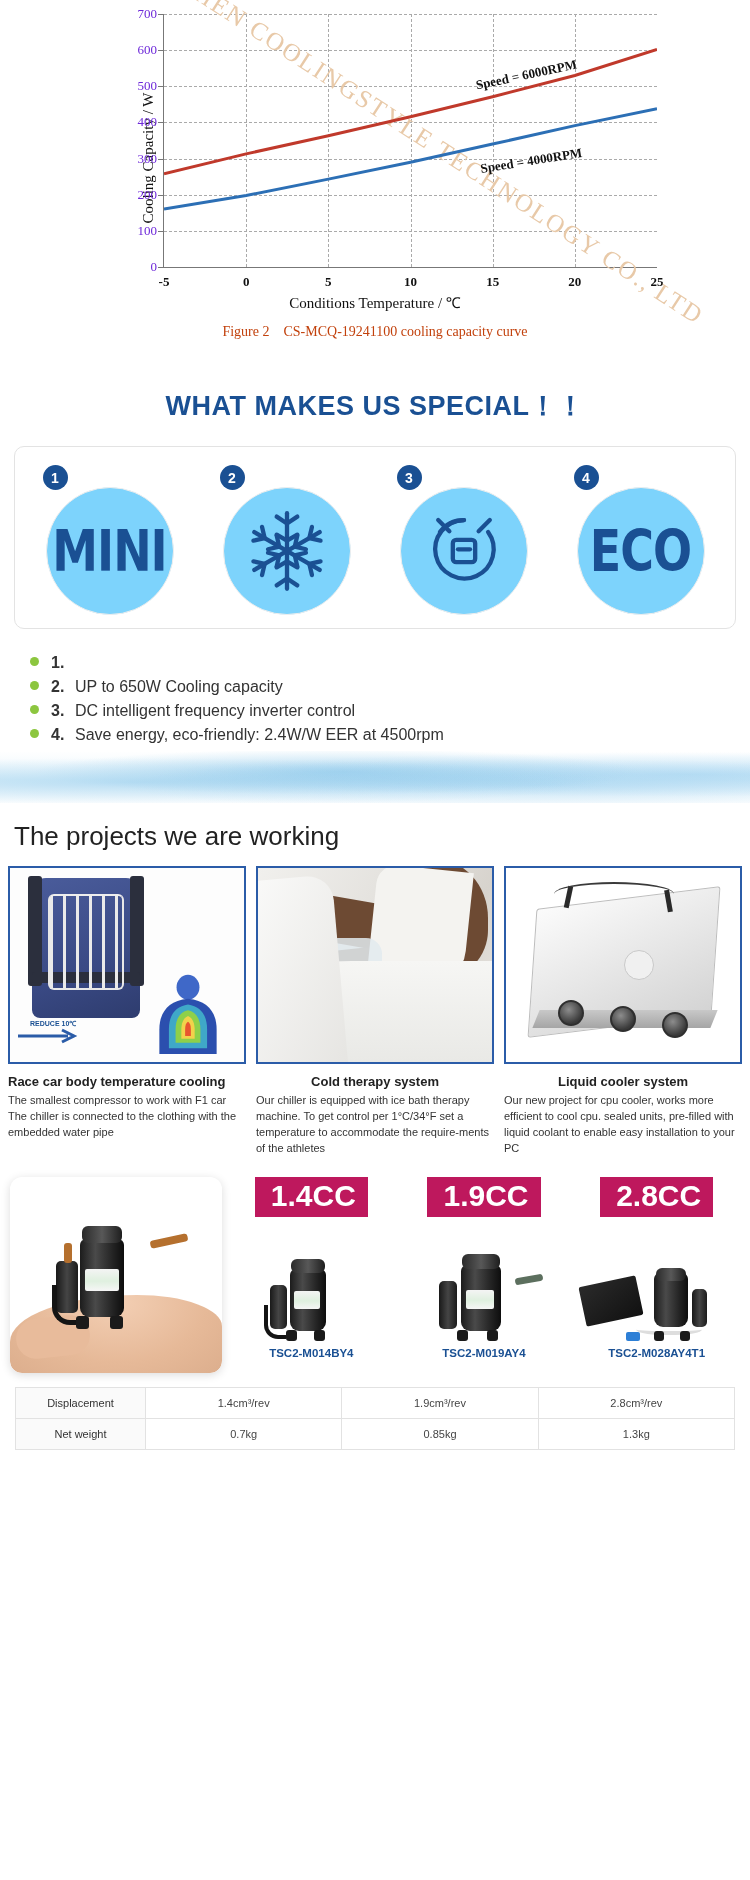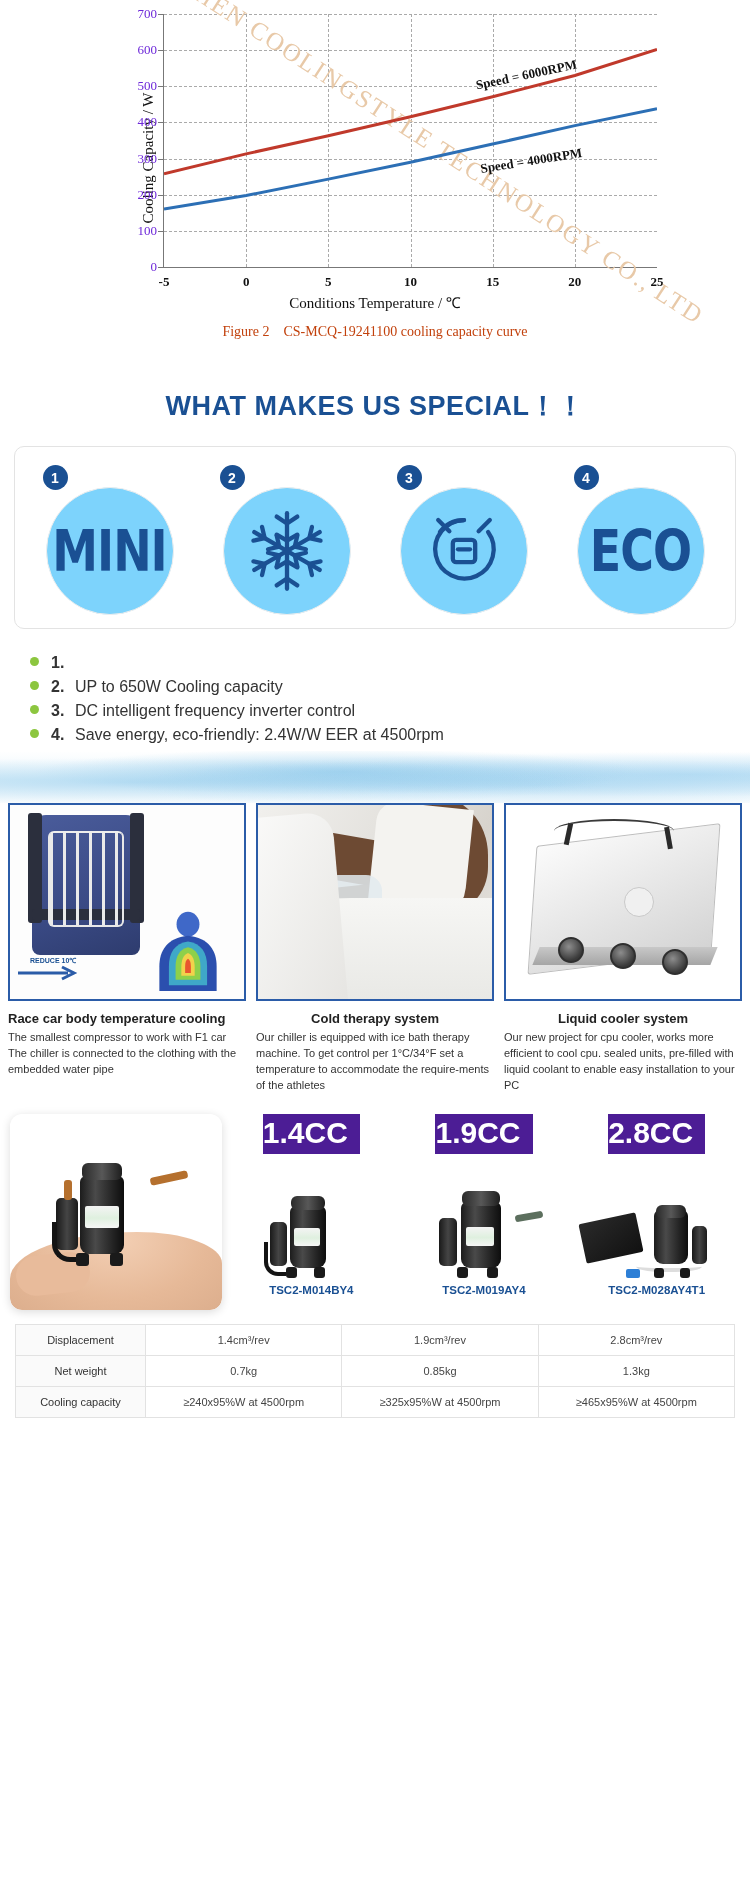--- a/index.html
+++ b/index.html
@@ -294,26 +294,26 @@
     width: 212px; height: 196px;
     border-radius: 12px;
     background:#fff;
     box-shadow: 0 2px 10px rgba(0,0,0,.14);
     position: relative;
     overflow:hidden;
     flex:0 0 auto;
   }
   .model-col { width: 168px; text-align:center; position:relative; }
   .cc-badge {
-    background: #4c1d95;
+    background: #be185d;
     color: #fff;
     font-size: 30px;
     font-weight: bold;
     display:inline-block;
-    padding: 2px 12px 4px 0;
+    padding: 2px 12px 4px 16px;
     line-height: 1.15;
   }
   .model-img { height: 120px; position:relative; margin-top: 6px; }
   .model-code {
     color: #1a5093;
     font-size: 11.5px;
     font-weight: bold;
     padding-top: 4px;
   }
   
@@ -504,20 +504,21 @@
         <span class="bullet-dot"></span>
         <span class="bullet-num">4.</span>
         <span>Save energy, eco-friendly: 2.4W/W EER at 4500rpm</span>
       </div>
     </div>
 
     <div class="water-strip"></div>
   </div>
 
   <div>
+    <div class="projects-heading">The projects we are working</div>
 
     <div class="projects-row">
 
       <div class="proj">
         <div class="proj-imgbox">
           <div class="vest-bg"></div>
           <div class="vest-body"></div>
           <div class="vest-strap" style="left:18px;top:8px;width:14px;height:110px"></div>
           <div class="vest-strap" style="left:120px;top:8px;width:14px;height:110px"></div>
           <div class="vest-strap" style="left:22px;top:104px;width:108px;height:11px"></div>
@@ -653,22 +654,16 @@
         <td>1.4cm³/rev</td>
         <td>1.9cm³/rev</td>
         <td>2.8cm³/rev</td>
       </tr>
       <tr>
         <td class="rowhead">Net weight</td>
         <td>0.7kg</td>
         <td>0.85kg</td>
         <td>1.3kg</td>
       </tr>
-      <tr>
-        <td class="rowhead">Cooling capacity</td>
-        <td>≥240x95%W at 4500rpm</td>
-        <td>≥325x95%W at 4500rpm</td>
-        <td>≥465x95%W at 4500rpm</td>
-      </tr>
     </tbody>
   </table>
 
 </div>
 
 </body></html>

